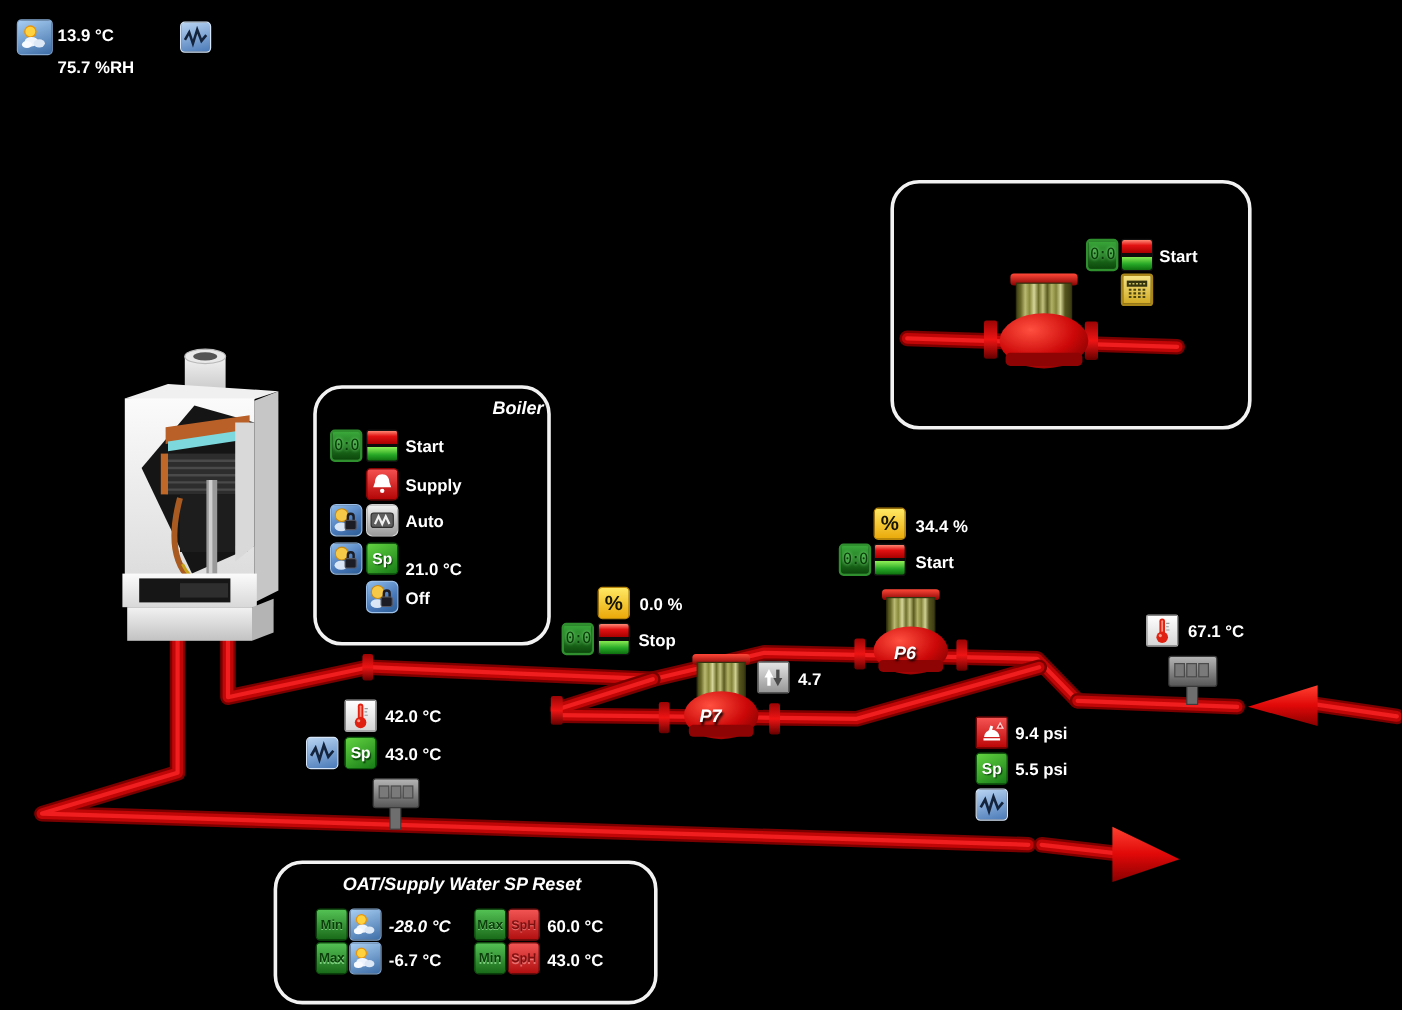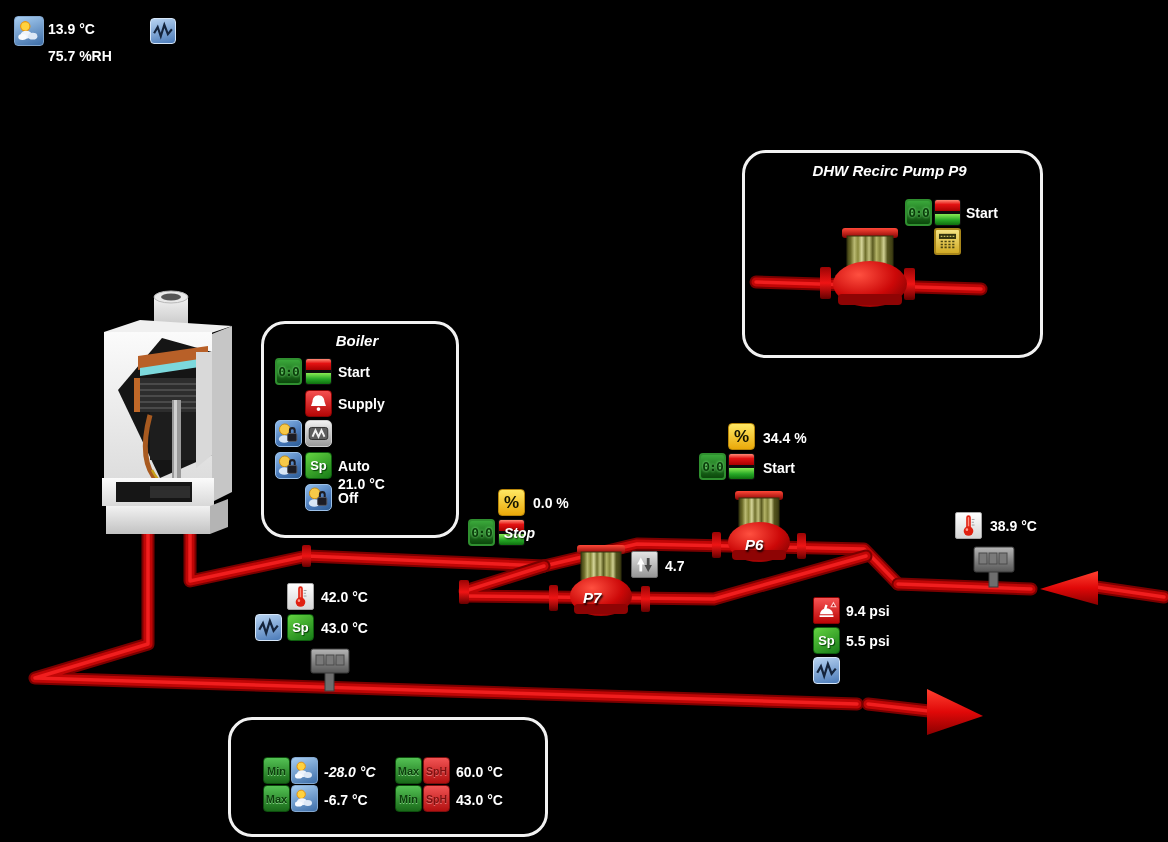--- a/index.html
+++ b/index.html
@@ -18,21 +18,21 @@
        text-shadow:1px 1px 2px #000;white-space:nowrap;}
   .pump-label{position:absolute;z-index:5;color:#fff;font-size:15px;font-weight:bold;
        font-style:italic;text-shadow:1px 2px 2px #000;white-space:nowrap;}
 
   
   .ic{position:absolute;z-index:4;width:27px;height:27px;border-radius:4px;box-sizing:border-box;
       display:flex;align-items:center;justify-content:center;overflow:hidden;}
   .ic svg{width:100%;height:100%;display:block;}
 
   .ic-clock{background:linear-gradient(#3aa83a,#0b470b);border:2px solid #2f8f2f;
-      font-family:"DejaVu Sans Mono",monospace;font-weight:bold;font-size:13px;letter-spacing:-1px;
+      font-family:"DejaVu Sans Mono",monospace;font-weight:normal;font-size:13px;letter-spacing:-1px;
       color:#0a3d0a;text-shadow:0 0 3px rgba(150,255,150,.95);}
   .ic-ss{border-radius:3px;border:1px solid #111;
       background:linear-gradient(to bottom,#ff8a76 0%,#e31212 18%,#a80000 44%,#0d0d0d 44%,
                  #0d0d0d 55%,#8dee55 55%,#27a827 80%,#0e6e0e 100%);}
   .ic-bell{background:linear-gradient(#f65050,#b40606);border:1px solid #8a0404;}
   .ic-ovr{background:linear-gradient(150deg,#8fbcec 0%,#4878b8 60%,#2d5d96 100%);
       border:1px solid #9cc0e8;border-radius:5px;}
   .ic-auto{background:linear-gradient(#f2f2f2,#9a9a9a);border:1px solid #cfcfcf;border-radius:5px;}
   .ic-sp{background:linear-gradient(150deg,#63d341,#177c17);border:1px solid #0e5e0e;
       color:#fff;font-size:13px;font-weight:bold;text-shadow:1px 1px 1px #064006;}
@@ -216,26 +216,26 @@
   </g>
   <g>
     <rect x="842" y="228" width="56" height="10" rx="3" fill="url(#redV)"></rect>
     <rect x="847" y="236" width="46" height="44" fill="url(#cyl)" stroke="#33330f"></rect>
     <ellipse cx="870" cy="284" rx="37" ry="23" fill="url(#redR)"></ellipse>
     <rect x="838" y="294" width="64" height="11" rx="4" fill="#8e0404"></rect>
   </g>
 </svg>
 
 <div class="panel" style="left:742px;top:150px;width:295px;height:202px;"></div>
-<div class="ptitle" style="left:742px;top:162px;width:295px;">DHW Recirc Pump P9</div>
 
 <div class="panel" style="left:261px;top:321px;width:192px;height:211px;"></div>
-<div class="ptitle" style="left:261px;top:332px;width:192px;">Boiler</div>
+<div class="ptitle" style="left:261px;top:332px;width:192px;text-align:right;">Boiler</div>
 
 <div class="panel" style="left:228px;top:717px;width:314px;height:114px;"></div>
+<div class="ptitle" style="left:228px;top:729px;width:314px;">OAT/Supply Water SP Reset</div>
 
 <div class="ic ic-wx" style="left:14px;top:16px;width:30px;height:30px;">
   <svg viewBox="0 0 30 30">
         <circle cx="11" cy="10" r="5" fill="#ffd23e" stroke="#e8940a" stroke-width="1.2"></circle>
   <ellipse cx="12" cy="19" rx="6" ry="4.2" fill="#eef4fc"></ellipse>
         <ellipse cx="19" cy="20.5" rx="5" ry="3.6" fill="#dde8f6"></ellipse>
   <ellipse cx="8" cy="21.5" rx="4.5" ry="3.2" fill="#f8fbff"></ellipse>
       </svg>
 </div>
 <div class="lbl" style="left:48px;top:21px;">13.9 °C</div>
@@ -278,48 +278,48 @@
   <path d="M15,13.5 v-3.2 a2.6,2.6 0 0 1 5.2,0 v3.2" fill="none" stroke="#1c1c24" stroke-width="2.2"></path>
   <rect x="12.5" y="13.5" width="10" height="8.5" rx="1.5" fill="#1c1c24" stroke="#565660"></rect>
       </svg>
 </div>
 <div class="ic ic-auto" style="left:305px;top:420px;">
   <svg viewBox="0 0 27 27">
         <rect x="3.5" y="7" width="20" height="13" rx="2.5" fill="#5e5e5e" stroke="#2e2e2e"></rect>
   <path d="M7,17 l3.2,-7 3.3,7 3.2,-7 3.3,7" fill="none" stroke="#f0f0f0" stroke-width="2"></path>
       </svg>
 </div>
-<div class="lbl" style="left:338px;top:426px;margin-top:32px;">Auto</div>
+<div class="lbl" style="left:338px;top:426px;">Auto</div>
 
 <div class="ic ic-ovr" style="left:275px;top:452px;">
   <svg viewBox="0 0 27 27">
         <circle cx="9.5" cy="9" r="5.8" fill="#f7c948" stroke="#c88a10"></circle>
   <ellipse cx="9" cy="19.5" rx="6" ry="4" fill="#e8f2fc" opacity="0.9"></ellipse>
   <path d="M15,13.5 v-3.2 a2.6,2.6 0 0 1 5.2,0 v3.2" fill="none" stroke="#1c1c24" stroke-width="2.2"></path>
   <rect x="12.5" y="13.5" width="10" height="8.5" rx="1.5" fill="#1c1c24" stroke="#565660"></rect>
       </svg>
 </div>
 <div class="ic ic-sp" style="left:305px;top:452px;">Sp</div>
-<div class="lbl" style="left:338px;top:476px;">21.0 °C</div>
+<div class="lbl" style="left:338px;top:466px;">21.0 °C</div>
 
 <div class="ic ic-ovr" style="left:305px;top:484px;">
   <svg viewBox="0 0 27 27">
         <circle cx="9.5" cy="9" r="5.8" fill="#f7c948" stroke="#c88a10"></circle>
   <ellipse cx="9" cy="19.5" rx="6" ry="4" fill="#e8f2fc" opacity="0.9"></ellipse>
   <path d="M15,13.5 v-3.2 a2.6,2.6 0 0 1 5.2,0 v3.2" fill="none" stroke="#1c1c24" stroke-width="2.2"></path>
   <rect x="12.5" y="13.5" width="10" height="8.5" rx="1.5" fill="#1c1c24" stroke="#565660"></rect>
       </svg>
 </div>
 <div class="lbl" style="left:338px;top:490px;">Off</div>
 
 <div class="ic ic-pct" style="left:498px;top:489px;">%</div>
 <div class="lbl" style="left:533px;top:495px;">0.0 %</div>
 <div class="ic ic-clock" style="left:468px;top:519px;">0:0</div>
 <div class="ic ic-ss" style="left:498px;top:519px;"></div>
-<div class="lbl" style="left:504px;top:525px;font-style:italic;">Stop</div>
+<div class="lbl" style="left:532px;top:525px;">Stop</div>
 <div class="pump-label" style="left:583px;top:589px;">P7</div>
 
 <div class="ic ic-ud" style="left:631px;top:551px;">
   <svg viewBox="0 0 27 27">
         <path d="M5.5,13.5 L9.5,6 L13.5,13.5 z" fill="#fff"></path>
         <rect x="8" y="13" width="3" height="8" fill="#fff"></rect>
   <path d="M21.5,14 L17.5,21.5 L13.5,14 z" fill="#4a4a4a"></path>
         <rect x="16" y="6.5" width="3" height="8" fill="#4a4a4a"></rect>
       </svg>
 </div>
@@ -334,21 +334,21 @@
 
 <div class="ic ic-thermo" style="left:955px;top:512px;">
   <svg viewBox="0 0 27 27">
         <path d="M17,7 h3 M17,10 h2.4 M17,13 h3" stroke="#999" stroke-width="1"></path>
   <line x1="13.5" y1="5" x2="13.5" y2="17" stroke="#e02010" stroke-width="5" stroke-linecap="round"></line>
   <line x1="13.5" y1="5" x2="13.5" y2="16" stroke="#ff9080" stroke-width="1.6" stroke-linecap="round"></line>
   <circle cx="13.5" cy="19.5" r="5.2" fill="#e02010"></circle>
         <circle cx="11.8" cy="18" r="1.4" fill="#ff9f90"></circle>
       </svg>
 </div>
-<div class="lbl" style="left:990px;top:518px;">38.9 °C</div>
+<div class="lbl" style="left:990px;top:518px;">67.1 °C</div>
 
 <div class="ic ic-thermo" style="left:287px;top:583px;">
   <svg viewBox="0 0 27 27">
         <path d="M17,7 h3 M17,10 h2.4 M17,13 h3" stroke="#999" stroke-width="1"></path>
   <line x1="13.5" y1="5" x2="13.5" y2="17" stroke="#e02010" stroke-width="5" stroke-linecap="round"></line>
   <line x1="13.5" y1="5" x2="13.5" y2="16" stroke="#ff9080" stroke-width="1.6" stroke-linecap="round"></line>
   <circle cx="13.5" cy="19.5" r="5.2" fill="#e02010"></circle>
         <circle cx="11.8" cy="18" r="1.4" fill="#ff9f90"></circle>
       </svg>
 </div>

